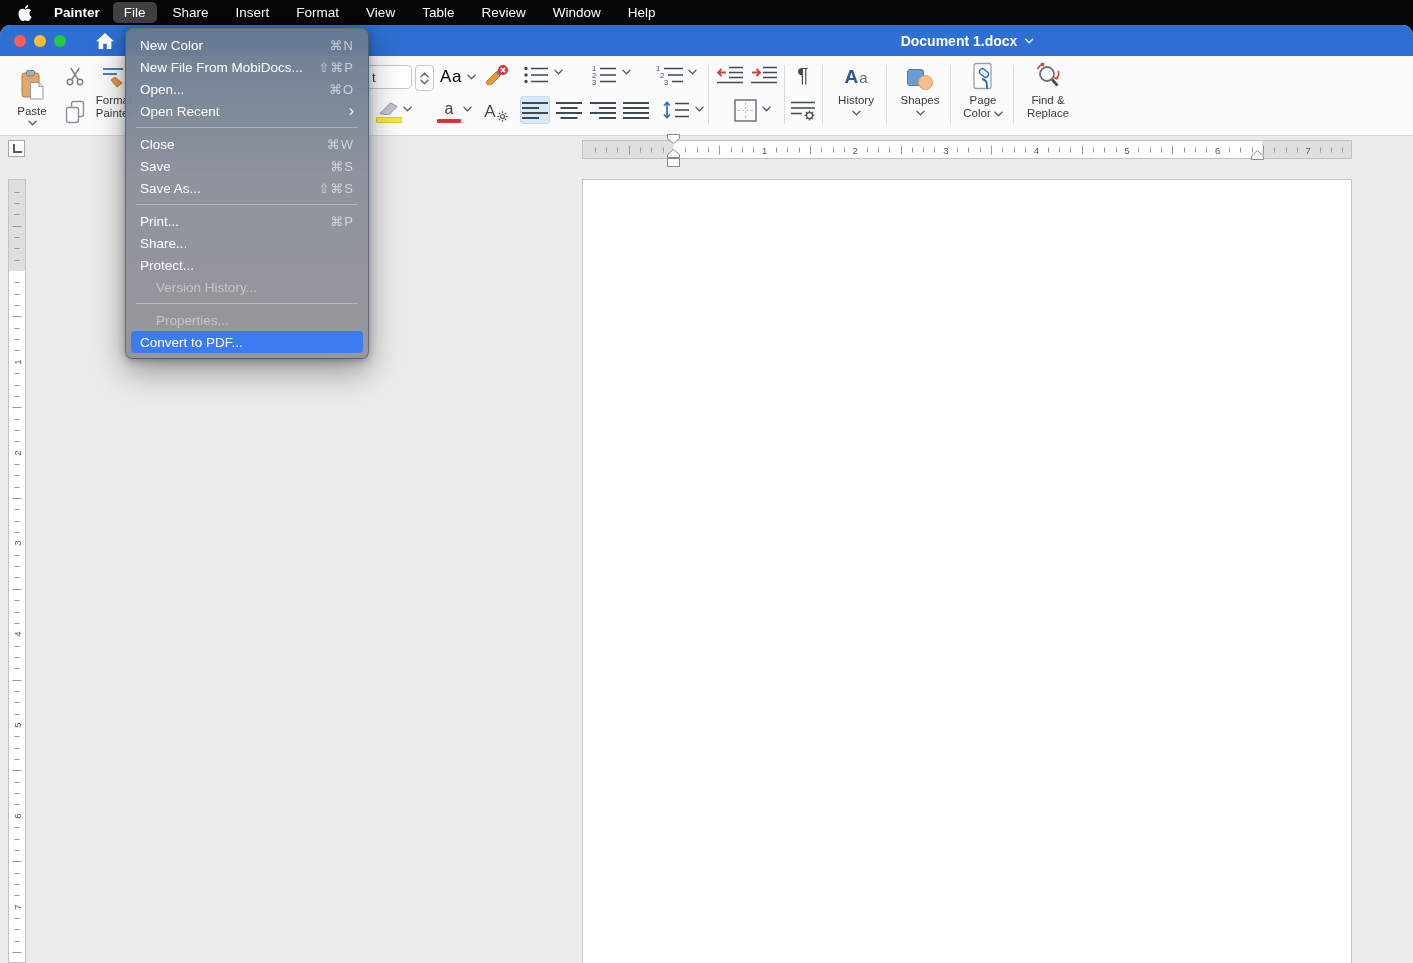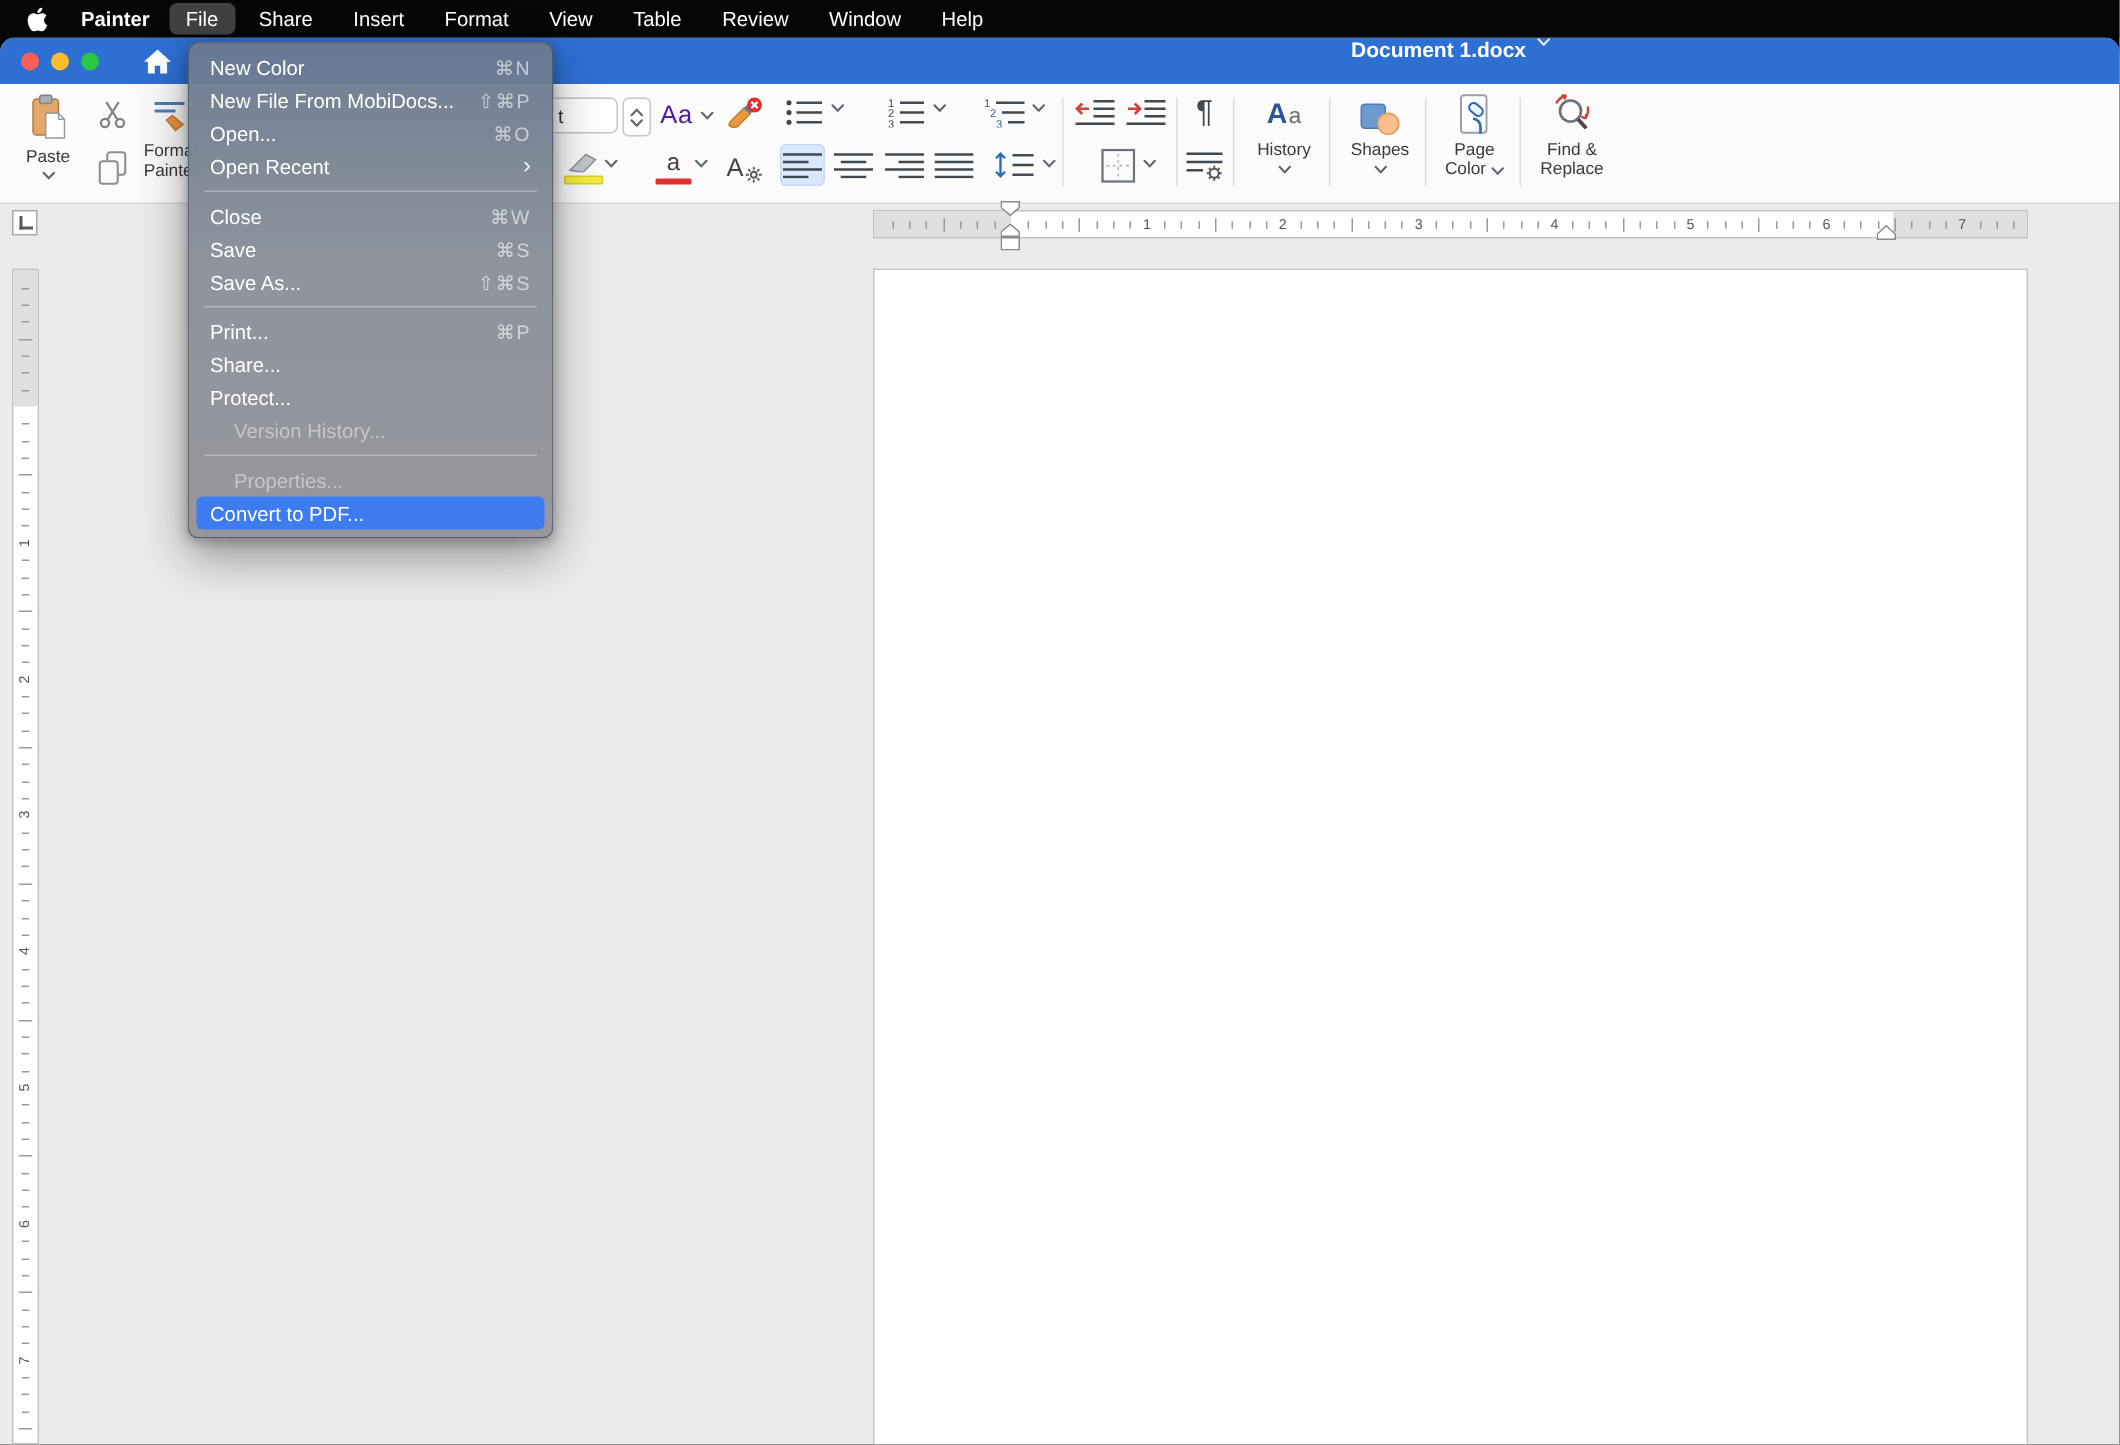--- a/index.html
+++ b/index.html
@@ -16,34 +16,34 @@
 
   
   .window{position:absolute;top:25px;left:0;width:1413px;height:938px;border-radius:10px 10px 0 0;overflow:hidden;background:#ebebeb;box-shadow:0 0 0 1px rgba(0,0,0,.25);}
 
   .titlebar{height:31px;background:var(--blue,#2e6fd3);position:relative;}
   .light{position:absolute;top:10px;width:12px;height:12px;border-radius:50%;}
   .light.red{left:14px;background:var(--tred,#ff5f57);}
   .light.yellow{left:34px;background:var(--tyellow,#febc2e);}
   .light.green{left:54px;background:var(--tgreen,#28c840);}
   .home-btn{position:absolute;left:94px;top:6px;width:22px;height:20px;display:flex;align-items:center;justify-content:center;}
-  .title-chip{position:absolute;left:967px;top:0;height:31px;transform:translateX(-50%);display:flex;gap:7px;color:#fff;font-weight:bold;font-size:14px;white-space:nowrap;}
+  .title-chip{position:absolute;left:967px;top:0;height:31px;transform:translateX(-50%);display:flex;align-items:center;gap:7px;color:#fff;font-weight:bold;font-size:14px;white-space:nowrap;}
   .title-chip .chev{color:#e8eefc;}
 
   
   .toolbar{height:79px;background:#fbfbfb;border-bottom:1px solid #d8d8d8;position:relative;color:#3f4a52;}
   .tb{position:absolute;display:flex;align-items:center;justify-content:center;border-radius:4px;}
   .tb.col{flex-direction:column;justify-content:flex-start;}
   .tb-label{font-size:11.5px;color:#3a3a3a;line-height:13px;text-align:center;}
   .chev{display:inline-flex;color:#5c6570;}
   .vsep{position:absolute;top:9px;bottom:11px;width:1px;background:#ddd;}
   .sel{background:var(--selbg,#d9e8fb);box-shadow:0 0 0 1px #c3daf5 inset;}
   .font-field{position:absolute;left:338px;top:9px;width:74px;height:24px;background:#fff;border:1px solid #c6c6c6;border-radius:5px;font-size:13px;color:#333;display:flex;align-items:center;padding-left:33px;box-sizing:border-box;}
   .stepper{position:absolute;left:415px;top:9px;width:17px;height:24px;background:#fff;border:1px solid #c6c6c6;border-radius:4px;display:flex;flex-direction:column;align-items:center;justify-content:center;gap:1px;}
-  .aa-label{font-size:17px;color:#4c1d95;letter-spacing:.5px;}
+  .aa-label{font-size:17px;color:#000000;letter-spacing:.5px;}
   .fc-stack{display:flex;flex-direction:column;align-items:center;line-height:1;}
   .fc-letter{font-size:16px;color:#513b3b;font-weight:500;}
   .color-bar{width:24px;height:4.5px;border-radius:1px;margin-top:1.5px;}
   .pilcrow{font-size:21px;color:#3f4a52;font-weight:500;}
   .bigicon{height:34px;display:flex;align-items:center;justify-content:center;}
   .styles-A{color:#2b579a;font-weight:bold;font-size:19px;}
   .styles-a{color:#6a6a6a;font-size:15px;margin-left:1px;}
   .shape-square{width:15px;height:15px;border-radius:3px;background:#6b9bd2;border:1px solid #4a7ebb;}
   .shape-circle{width:13px;height:13px;border-radius:50%;background:#f5c08e;border:1px solid #dd9b57;margin-left:-6px;margin-top:10px;}
 
@@ -117,21 +117,21 @@
       <span class="chev">
           <svg width="9" height="6" viewBox="0 0 9 6">
             <path d="M1 1.2 L4.5 4.8 L8 1.2" fill="none" stroke="currentColor" stroke-width="1.4" stroke-linecap="round"></path>
           </svg>
         </span>
     </div>
   </div>
 
   <div class="toolbar">
 
-    <div class="tb col" style="left:8px;top:4px;width:48px;height:72px;">
+    <div class="tb col" style="left:8px;top:4px;width:48px;height:72px;justify-content:center;">
       <span style="margin-top:2px;">
         <svg width="30" height="32" viewBox="0 0 30 32">
             <rect x="5" y="4" width="17" height="24" rx="2.5" fill="#e3a76b" stroke="#b07b3e"></rect>
             <rect x="9.5" y="1.5" width="8" height="5.5" rx="1.5" fill="#a7adb3" stroke="#7d838a"></rect>
             <path d="M13.5 13.5 h8.5 l4 4 V30 h-12.5 z" fill="#fff" stroke="#9a9a9a"></path>
             <path d="M22 13.5 v4 h4" fill="none" stroke="#9a9a9a"></path>
           </svg>
       </span>
       <span class="tb-label">Paste</span>
       <span class="chev" style="margin-top:2px;">

